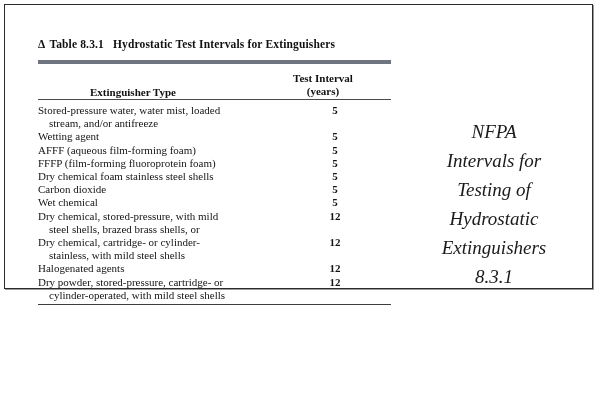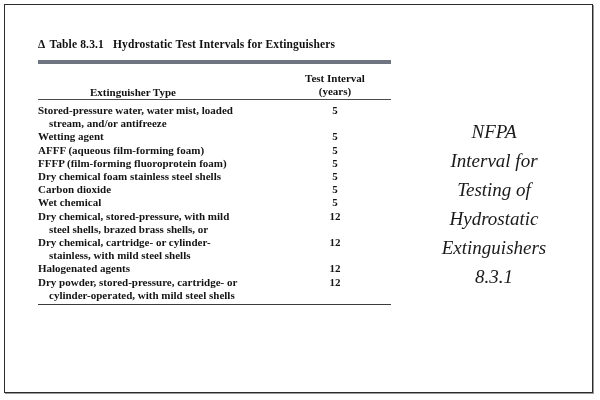--- a/index.html
+++ b/index.html
@@ -13,21 +13,21 @@
     font-family: "Liberation Serif", serif;
     overflow: hidden;
   }
 
   
   #page-frame {
     position: absolute;
     left: 4px;
     top: 4px;
     width: 589px;
-    height: 389px;
+    height: 285px;
     background: #ffffff;
     border: 1px solid #2b2b2b;
     box-sizing: border-box;
     box-shadow: 1px 1px 0 #9a9a9a;
   }
 
   
   #table-block {
     position: absolute;
     left: 33px;
@@ -76,21 +76,21 @@
   #head-type {
     position: absolute;
     left: 52px;
     bottom: 1px;
     font-size: 11px;
     font-weight: bold;
     color: #111111;
   }
   #head-interval {
     position: absolute;
-    right: 8px;
+    right: 20px;
     bottom: 1px;
     width: 96px;
     text-align: center;
     font-size: 11px;
     font-weight: bold;
     color: #111111;
     line-height: 13px;
   }
   #head-interval .l1 { display: block; }
   #head-interval .l2 { display: block; }
@@ -102,21 +102,21 @@
   .trow {
     position: relative;
     min-height: 13px;
   }
   .trow .label {
     display: block;
     width: 262px;
     font-size: 11px;
     line-height: 13.2px;
     color: #141414;
-    font-weight: bold;
+    font-weight: normal;
   }
   .trow .label .cont {
     display: block;
     padding-left: 11px;
   }
   .trow .value {
     position: absolute;
     right: 8px;
     top: 0;
     width: 96px;
@@ -237,20 +237,20 @@
           </span>
           <span class="value">12</span>
         </div>
       </div>
 
     <div class="rule-bottom"></div>
   </div>
 
   <div id="caption-block">
       <span class="cline">NFPA</span>
-      <span class="cline">Interval for</span>
+      <span class="cline">Intervals for</span>
       <span class="cline">Testing of</span>
       <span class="cline">Hydrostatic</span>
       <span class="cline">Extinguishers</span>
       <span class="cline">8.3.1</span>
     </div>
 
 </div>
 
 </body></html>

